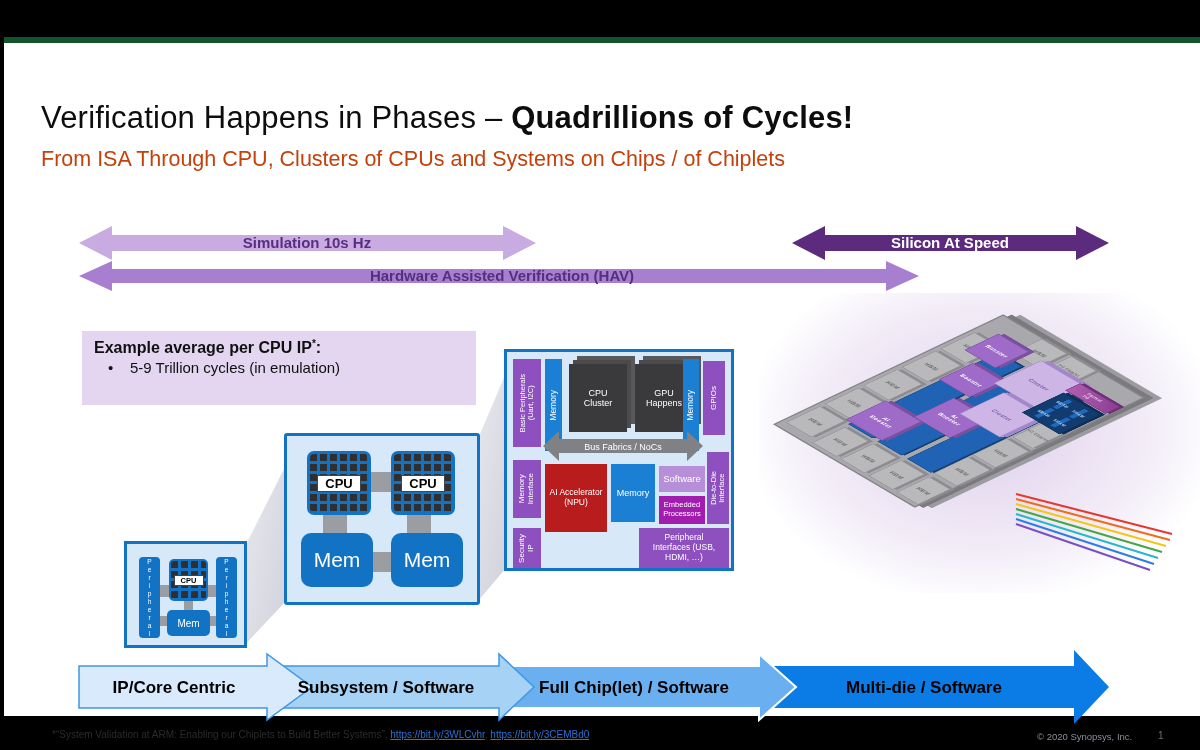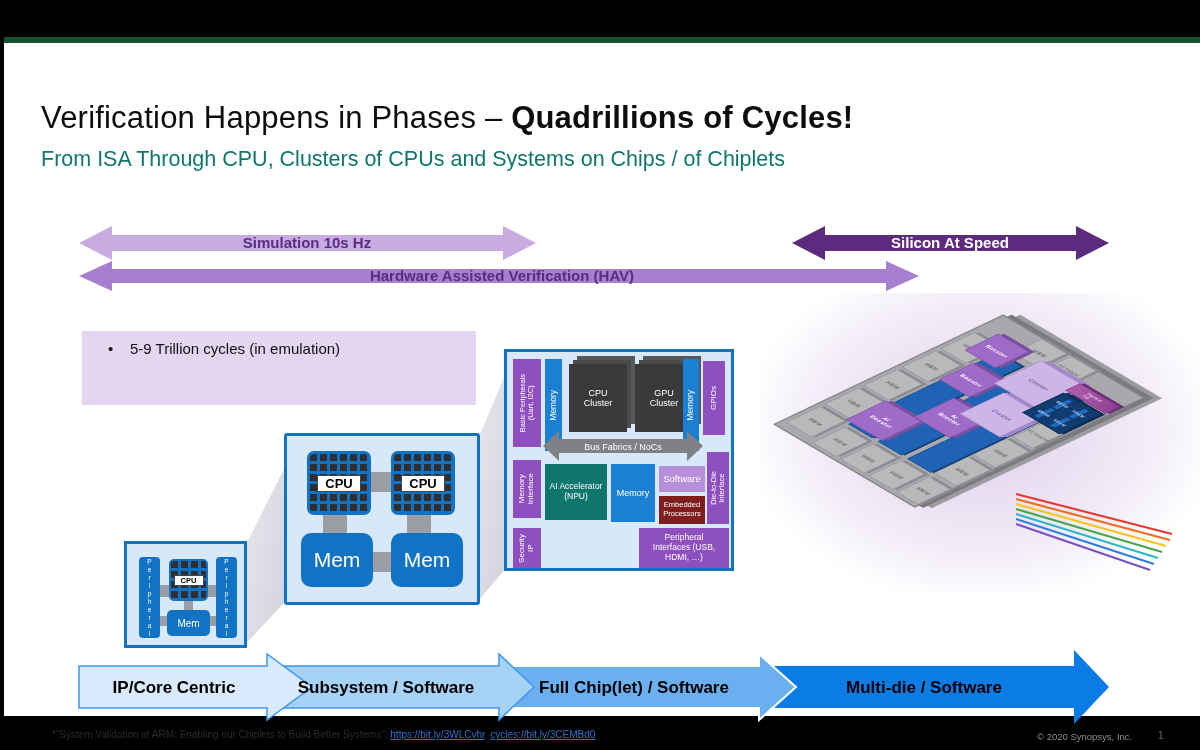--- a/index.html
+++ b/index.html
@@ -7,21 +7,21 @@
               font-family:"Liberation Sans", sans-serif; }
   #stage { position:relative; width:1200px; height:750px; background:#000; }
   #slide { position:absolute; left:4px; top:37px; width:1200px; height:679px;
            background:#fff; border-top:6px solid #14532d; }
 
   .abs { position:absolute; }
 
   
   .title { left:37px; top:57px; font-size:31px; color:#0d0d0d; letter-spacing:0.2px; }
   .title b { font-weight:bold; }
-  .subtitle { left:37px; top:104px; font-size:21.5px; color:#0f766e; }
+  .subtitle { left:37px; top:104px; font-size:21.5px; color:#c2410c; }
 
   
   .example-box { left:78px; top:288px; width:394px; height:74px; background:#e4d6f1; padding:7px 12px; }
   .example-title { font-size:16px; font-weight:bold; color:#101010; }
   .example-title sup { font-size:10px; }
   .example-bullet { font-size:15px; color:#101010; padding-left:14px; margin-top:2px; }
   .example-bullet .dot { display:inline-block; width:22px; }
 
   
   .beam { background:linear-gradient(100deg,#e3e3ea 0%,#c9c9d6 100%); opacity:0.85; }
@@ -104,20 +104,23 @@
     <svg class="abs" style="left:70px; top:172px;" width="1060" height="90" viewBox="0 0 1060 90">
       <polygon points="5,28 38,11 38,20 429,20 429,11 462,28 429,45 429,36 38,36 38,45" fill="#c7abe1"></polygon>
       <text x="233" y="33" text-anchor="middle" font-size="15" font-weight="bold" fill="#5b2d82">Simulation 10s Hz</text>
       <polygon points="718,28 751,11 751,20 1002,20 1002,11 1035,28 1002,45 1002,36 751,36 751,45" fill="#5c2b7e"></polygon>
       <text x="876" y="33" text-anchor="middle" font-size="15" font-weight="bold" fill="#ffffff">Silicon At Speed</text>
       <polygon points="5,61 38,46 38,54 812,54 812,46 845,61 812,76 812,68 38,68 38,76" fill="#a87fd0"></polygon>
       <text x="428" y="66" text-anchor="middle" font-size="15" font-weight="bold" fill="#52307e">Hardware Assisted Verification (HAV)</text>
     </svg>
 
     <div class="abs example-box" style="background: rgb(228, 214, 241);">
+      <div class="example-title">
+        <span>Example average per CPU IP</span><sup>*</sup><span>:</span>
+      </div>
       <div class="example-bullet">
         <span class="dot">•</span><span>5-9 Trillion cycles (in emulation)</span>
       </div>
     </div>
 
     <div class="abs beam" id="beam1"></div>
     <div class="abs beam" id="beam2"></div>
     <div class="abs" id="glow"></div>
 
     <div class="abs" id="iso">
@@ -226,36 +229,36 @@
       <line x1="2" y1="34" x2="136" y2="80" stroke-width="2" stroke="#7a4fc0"></line>
     </svg>
 
     <div class="abs diagram" id="soc">
       <div class="blk purple" style="left: 6px; top: 7px; width: 28px; height: 88px; font-size: 7.5px; background: rgb(142, 80, 191);"><span class="vlabel">Basic Peripherals
 (Uart, I2C)</span></div>
       <div class="blk blue" style="left: 38px; top: 7px; width: 17px; height: 92px; font-size: 8.5px; background: rgb(27, 127, 212);"><span class="vlabel">Memory</span></div>
       <div class="blk dark stacked" style="left: 62px; top: 12px; width: 58px; height: 68px; font-size: 9px; background: rgb(58, 58, 60);"><span>CPU
 Cluster</span></div>
       <div class="blk dark stacked" style="left: 128px; top: 12px; width: 58px; height: 68px; font-size: 9px; background: rgb(58, 58, 60);"><span>GPU
-Cluster</span></div>
+Happens</span></div>
       <div class="blk blue" style="left: 176px; top: 7px; width: 16px; height: 92px; font-size: 8.5px; background: rgb(27, 127, 212);"><span class="vlabel">Memory</span></div>
       <div class="blk purple" style="left: 196px; top: 9px; width: 22px; height: 74px; font-size: 8px; background: rgb(142, 80, 191);"><span class="vlabel">GPIOs</span></div>
 
       <svg class="abs" style="left:34px;top:76px;" width="164" height="36" viewBox="0 0 164 36">
         <polygon points="2,18 18,3 18,11 146,11 146,3 162,18 146,33 146,25 18,25 18,33" fill="#7f8184"></polygon>
         <text x="82" y="21.5" text-anchor="middle" font-size="9" fill="#fff">Bus Fabrics / NoCs</text>
       </svg>
 
       <div class="blk purple" style="left: 6px; top: 108px; width: 28px; height: 58px; font-size: 8px; background: rgb(142, 80, 191);"><span class="vlabel">Memory
 Interface</span></div>
-      <div class="blk dark" style="left: 38px; top: 112px; width: 62px; height: 56px; font-size: 8.5px; background: #0f766e;"><span>AI Accelerator
+      <div class="blk dark" style="left: 38px; top: 112px; width: 62px; height: 68px; font-size: 8.5px; background: #b91c1c;"><span>AI Accelerator
 (NPU)</span></div>
       <div class="blk blue" style="left: 104px; top: 112px; width: 44px; height: 58px; font-size: 9px; background: rgb(27, 127, 212);"><span>Memory</span></div>
       <div class="blk" style="left: 152px; top: 114px; width: 46px; height: 26px; font-size: 9.5px; background: rgb(183, 142, 216);"><span>Software</span></div>
-      <div class="blk dark" style="left: 152px; top: 144px; width: 46px; height: 28px; font-size: 7.5px; background: #7f1d1d;"><span>Embedded
+      <div class="blk dark" style="left: 152px; top: 144px; width: 46px; height: 28px; font-size: 7.5px; background: #a21caf;"><span>Embedded
 Processors</span></div>
       <div class="blk purple" style="left: 200px; top: 100px; width: 22px; height: 72px; font-size: 7.5px; background: rgb(142, 80, 191);"><span class="vlabel">Die-to-Die
 Interface</span></div>
       <div class="blk purple" style="left: 6px; top: 176px; width: 28px; height: 40px; font-size: 8px; background: rgb(142, 80, 191);"><span class="vlabel">Security
 IP</span></div>
       <div class="blk purple" style="left: 132px; top: 176px; width: 90px; height: 40px; font-size: 8.5px; background: rgb(142, 80, 191);"><span>Peripheral
 Interfaces (USB,
 HDMI, …)</span></div>
     </div>
 
@@ -297,19 +300,19 @@
       <polygon stroke="#ffffff" stroke-width="2" points="435,16 685,16 685,4 722,37 685,70 685,58 435,58" fill="#6ab0f0"></polygon>
       <polygon stroke="#3f97e6" stroke-width="1.5" points="200,16 425,16 425,4 460,37 425,70 425,58 200,58" fill="#a6d2f6"></polygon>
       <polygon stroke="#3f97e6" stroke-width="1.5" points="5,16 193,16 193,4 238,37 193,70 193,58 5,58" fill="#d9eafc"></polygon>
       <text x="100" y="43" text-anchor="middle" font-size="17" font-weight="bold" fill="#000">IP/Core Centric</text>
       <text x="312" y="43" text-anchor="middle" font-size="17" font-weight="bold" fill="#000">Subsystem / Software</text>
       <text x="560" y="43" text-anchor="middle" font-size="17" font-weight="bold" fill="#000">Full Chip(let) / Software</text>
       <text x="850" y="43" text-anchor="middle" font-size="17" font-weight="bold" fill="#000">Multi-die / Software</text>
     </svg>
 
     <div class="abs footnote">
-      <span>*“System Validation at ARM: Enabling our Chiplets to Build Better Systems”, </span><a href="#">https://bit.ly/3WLCvhr</a><span>, </span><a href="#">cycles://bit.ly/3CEMBd0</a>
+      <span>*“System Validation at ARM: Enabling our Chiplets to Build Better Systems”, </span><a href="#">https://bit.ly/3WLCvhr</a><span>, </span><a href="#">https://bit.ly/3CEMBd0</a>
     </div>
     <div class="abs copyright">© 2020 Synopsys,  Inc.</div>
     <div class="abs pagenum">1</div>
 
   </div>
 </div>
 
 </body></html>

